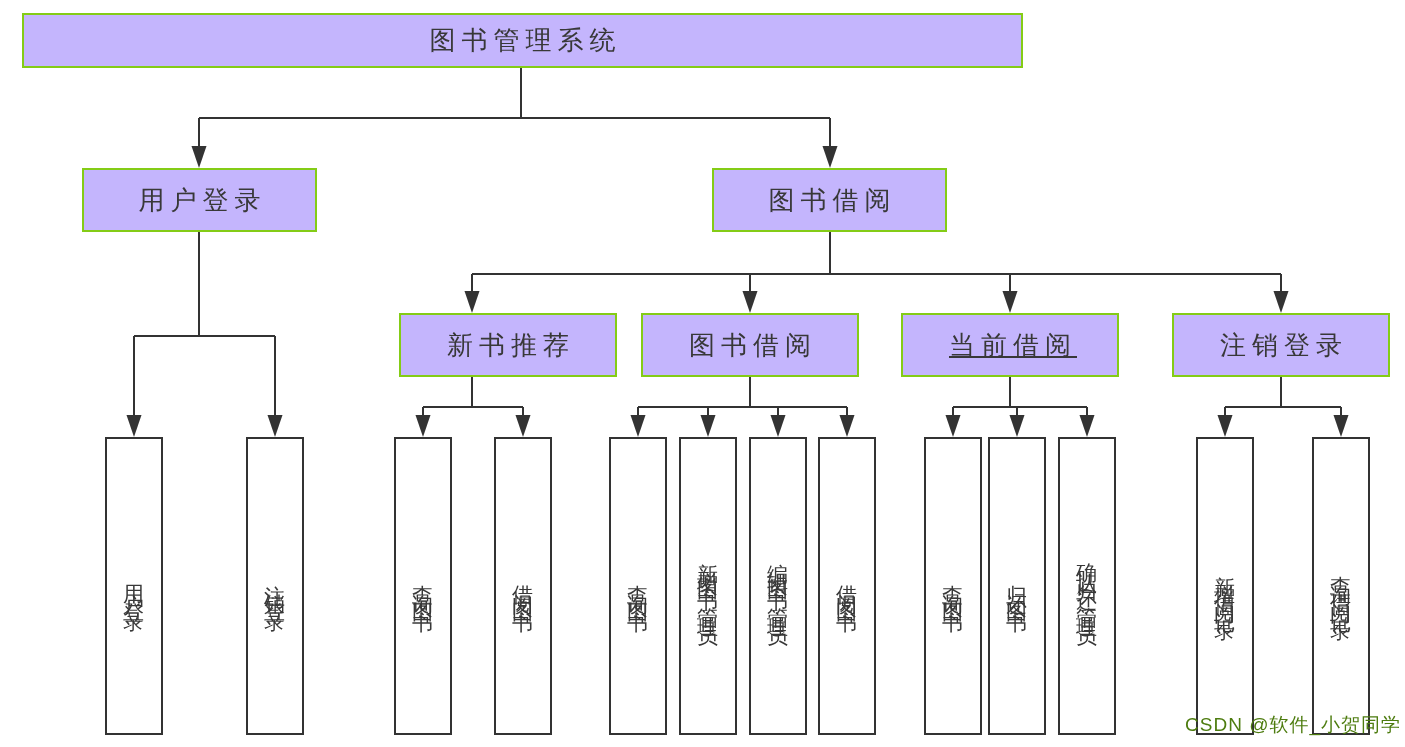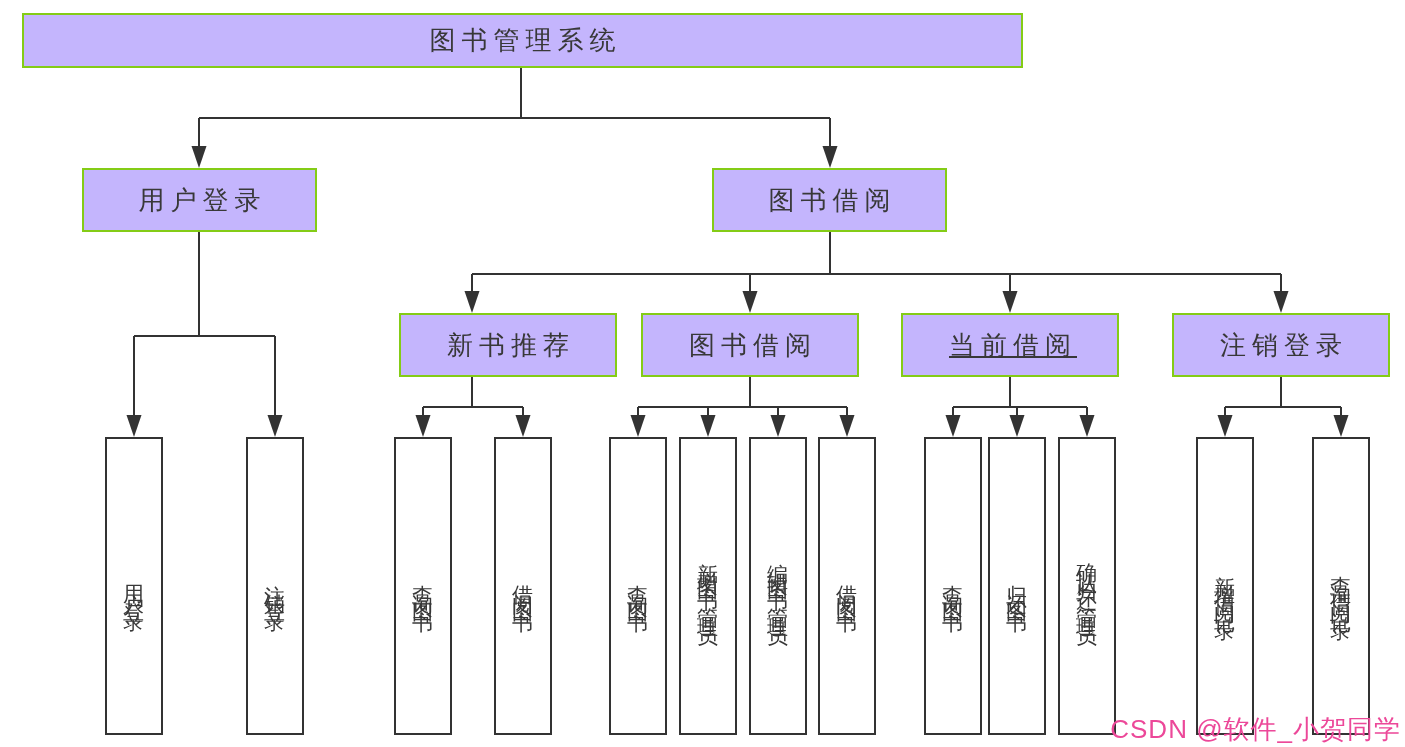--- a/index.html
+++ b/index.html
@@ -46,23 +46,23 @@
     writing-mode: vertical-rl;
     text-orientation: mixed;
     font-size: 21px;
     letter-spacing: 9px;
     line-height: 1;
   }
   .watermark {
     position: absolute;
     top: 712px;
     right: 4px;
-    font-size: 26px;
+    font-size: 19px;
     letter-spacing: 1px;
-    color: #ec4899;
+    color: #4d7c0f;
     white-space: nowrap;
   }
 </style>
 </head>
 <body>
 
 <div class="canvas">
 
   <svg class="connectors" viewBox="0 0 1405 747" xmlns="http://www.w3.org/2000/svg">
     <g stroke="#333333" stroke-width="2" fill="none">

